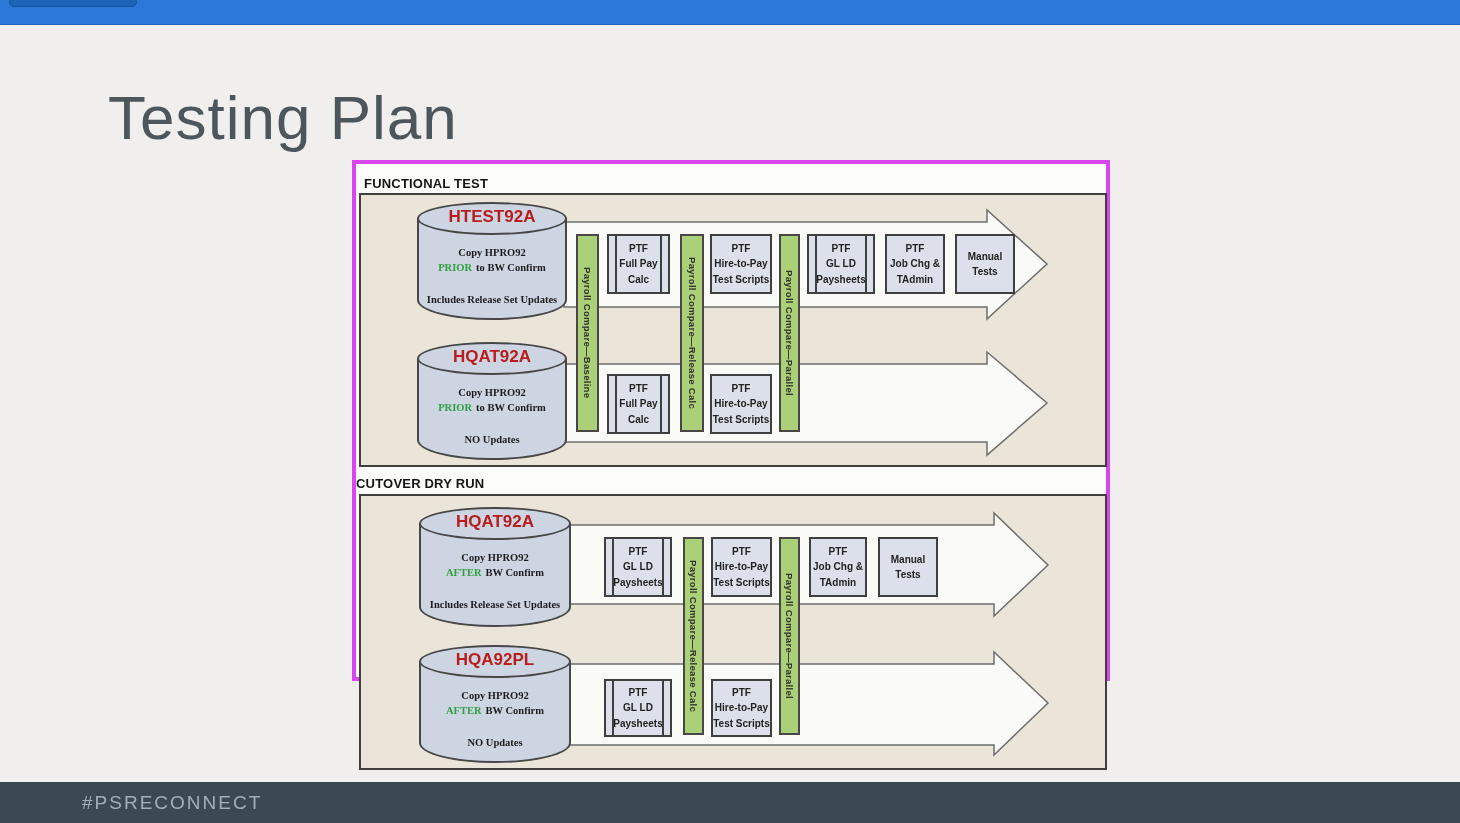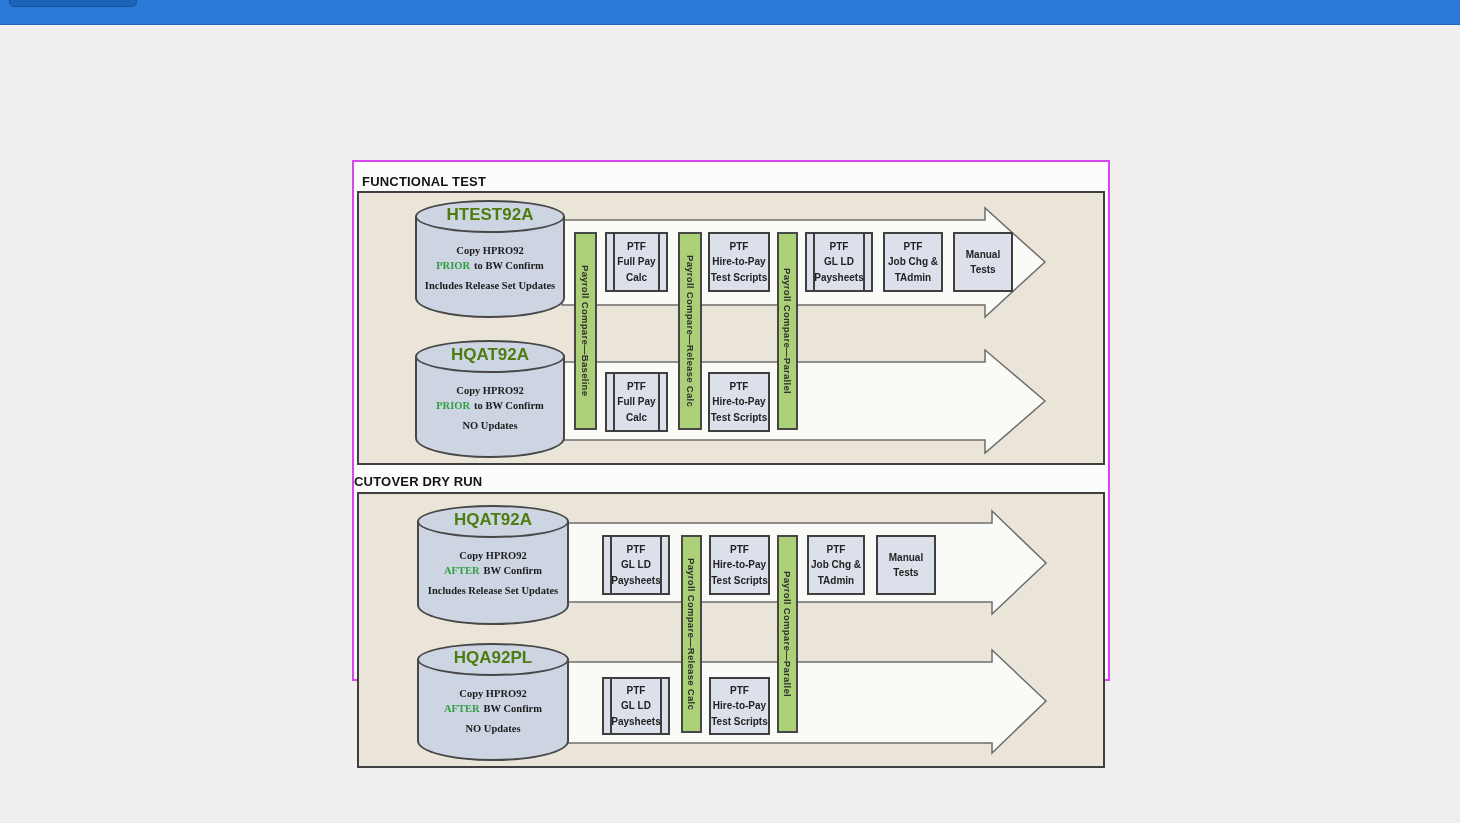--- a/index.html
+++ b/index.html
@@ -12,34 +12,34 @@
   .topbar { position:absolute; left:0; top:0; width:1460px; height:25px; background:#2a79d8; border-bottom:1px solid #1f66bf; }
   .topbar-tab { position:absolute; left:9px; top:-3px; width:128px; height:10px; background:#1d63b8; border:1px solid #185397; border-radius:5px; }
 
   
   .footer { position:absolute; left:0; top:782px; width:1460px; height:41px; background:#3b4a52; }
   .footer-text { position:absolute; left:82px; top:0; height:41px; line-height:41px; font-size:19px; letter-spacing:2px; color:#a2b0b6; }
 
   .slide-title { position:absolute; left:108px; top:84px; font-size:62px; line-height:1.1; color:#4d565b; letter-spacing:1px; }
 
   
-  .diagram { position:absolute; left:352px; top:160px; width:758px; height:521px; background:#fcfcfb; border:2px solid #d946ef; }
+  .diagram { position:absolute; left:352px; top:160px; width:758px; height:521px; background:#fcfcfb; border:4px solid #d946ef; }
 
   .section-label { position:absolute; font-size:13px; font-weight:bold; color:#141414; letter-spacing:.2px; }
   .section-box { position:absolute; width:748px; background:#eae5d8; border:2px solid #3f3f3f; }
 
   .arrows-svg { position:absolute; left:0; top:0; }
 
   
   .cylinder { position:absolute; }
   .cyl-body { position:absolute; left:0; right:0; top:16px; bottom:0; background:#cdd5e3; border:2px solid #474747; border-top:none; border-radius:0 0 50% 50% / 0 0 20px 20px; }
   .cyl-top  { position:absolute; left:0; right:0; top:0; height:33px; background:#cdd5e3; border:2px solid #474747; border-radius:50%; }
-  .cyl-name { position:absolute; left:0; right:0; top:5px; text-align:center; font-size:17px; font-weight:bold; color:#4d7c0f; }
+  .cyl-name { position:absolute; left:0; right:0; top:5px; text-align:center; font-size:17px; font-weight:bold; color:#b91c1c; }
   .cyl-text { position:absolute; left:2px; right:2px; top:43px; text-align:center; font-size:10.5px; font-weight:600; color:#1c1c1c; line-height:15px;font-family:Liberation Serif, serif; }
-  .cyl-line3 { margin-top:5px; }
+  .cyl-line3 { margin-top:17px; }
   .qual { font-weight:bold; color:#2f9e3f; margin-right:4px; }
 
   
   .pbox { position:absolute; background:#dbe0ea; border:2px solid #3f3f3f; display:flex; align-items:center; justify-content:center; text-align:center; font-size:10px; font-weight:600; color:#222; line-height:1.55; white-space:pre-line; }
   .pbox.predefined::before, .pbox.predefined::after { content:""; position:absolute; top:0; bottom:0; width:2px; background:#3f3f3f; }
   .pbox.predefined::before { left:6px; }
   .pbox.predefined::after  { right:6px; }
 
   
   .compare-bar { position:absolute; background:#abd077; border:2px solid #474747; display:flex; align-items:center; justify-content:center; }
@@ -47,20 +47,21 @@
 </style>
 </head>
 <body>
 
 <div class="stage">
 
   <div class="topbar">
     <div class="topbar-tab"></div>
   </div>
 
+  <div class="slide-title">Testing Plan</div>
 
   <div class="diagram">
 
     <div class="section-label" style="left:8px; top:12px;">FUNCTIONAL TEST</div>
 
     <div class="section-box" style="left:3px; top:29px; height:274px;">
 
       <svg class="arrows-svg" width="744" height="270" viewBox="0 0 744 270">
         <polygon points="203,27 626,27 626,15 686,69 626,124 626,112 203,112" fill="#fafaf6" stroke="#6e6e6e" stroke-width="1.5"></polygon>
         <polygon points="203,169 626,169 626,157 686,208 626,260 626,247 203,247" fill="#fafaf6" stroke="#6e6e6e" stroke-width="1.5"></polygon>
@@ -173,14 +174,17 @@
         <div class="cyl-name">HQA92PL</div>
         <div class="cyl-text">
           <div>Copy HPRO92</div>
           <div><span class="qual">AFTER</span><span>BW Confirm</span></div>
           <div class="cyl-line3">NO Updates</div>
         </div>
       </div>
     </div>
   </div>
 
+  <div class="footer">
+    <div class="footer-text">#PSRECONNECT</div>
+  </div>
 
 </div>
 
 </body></html>

